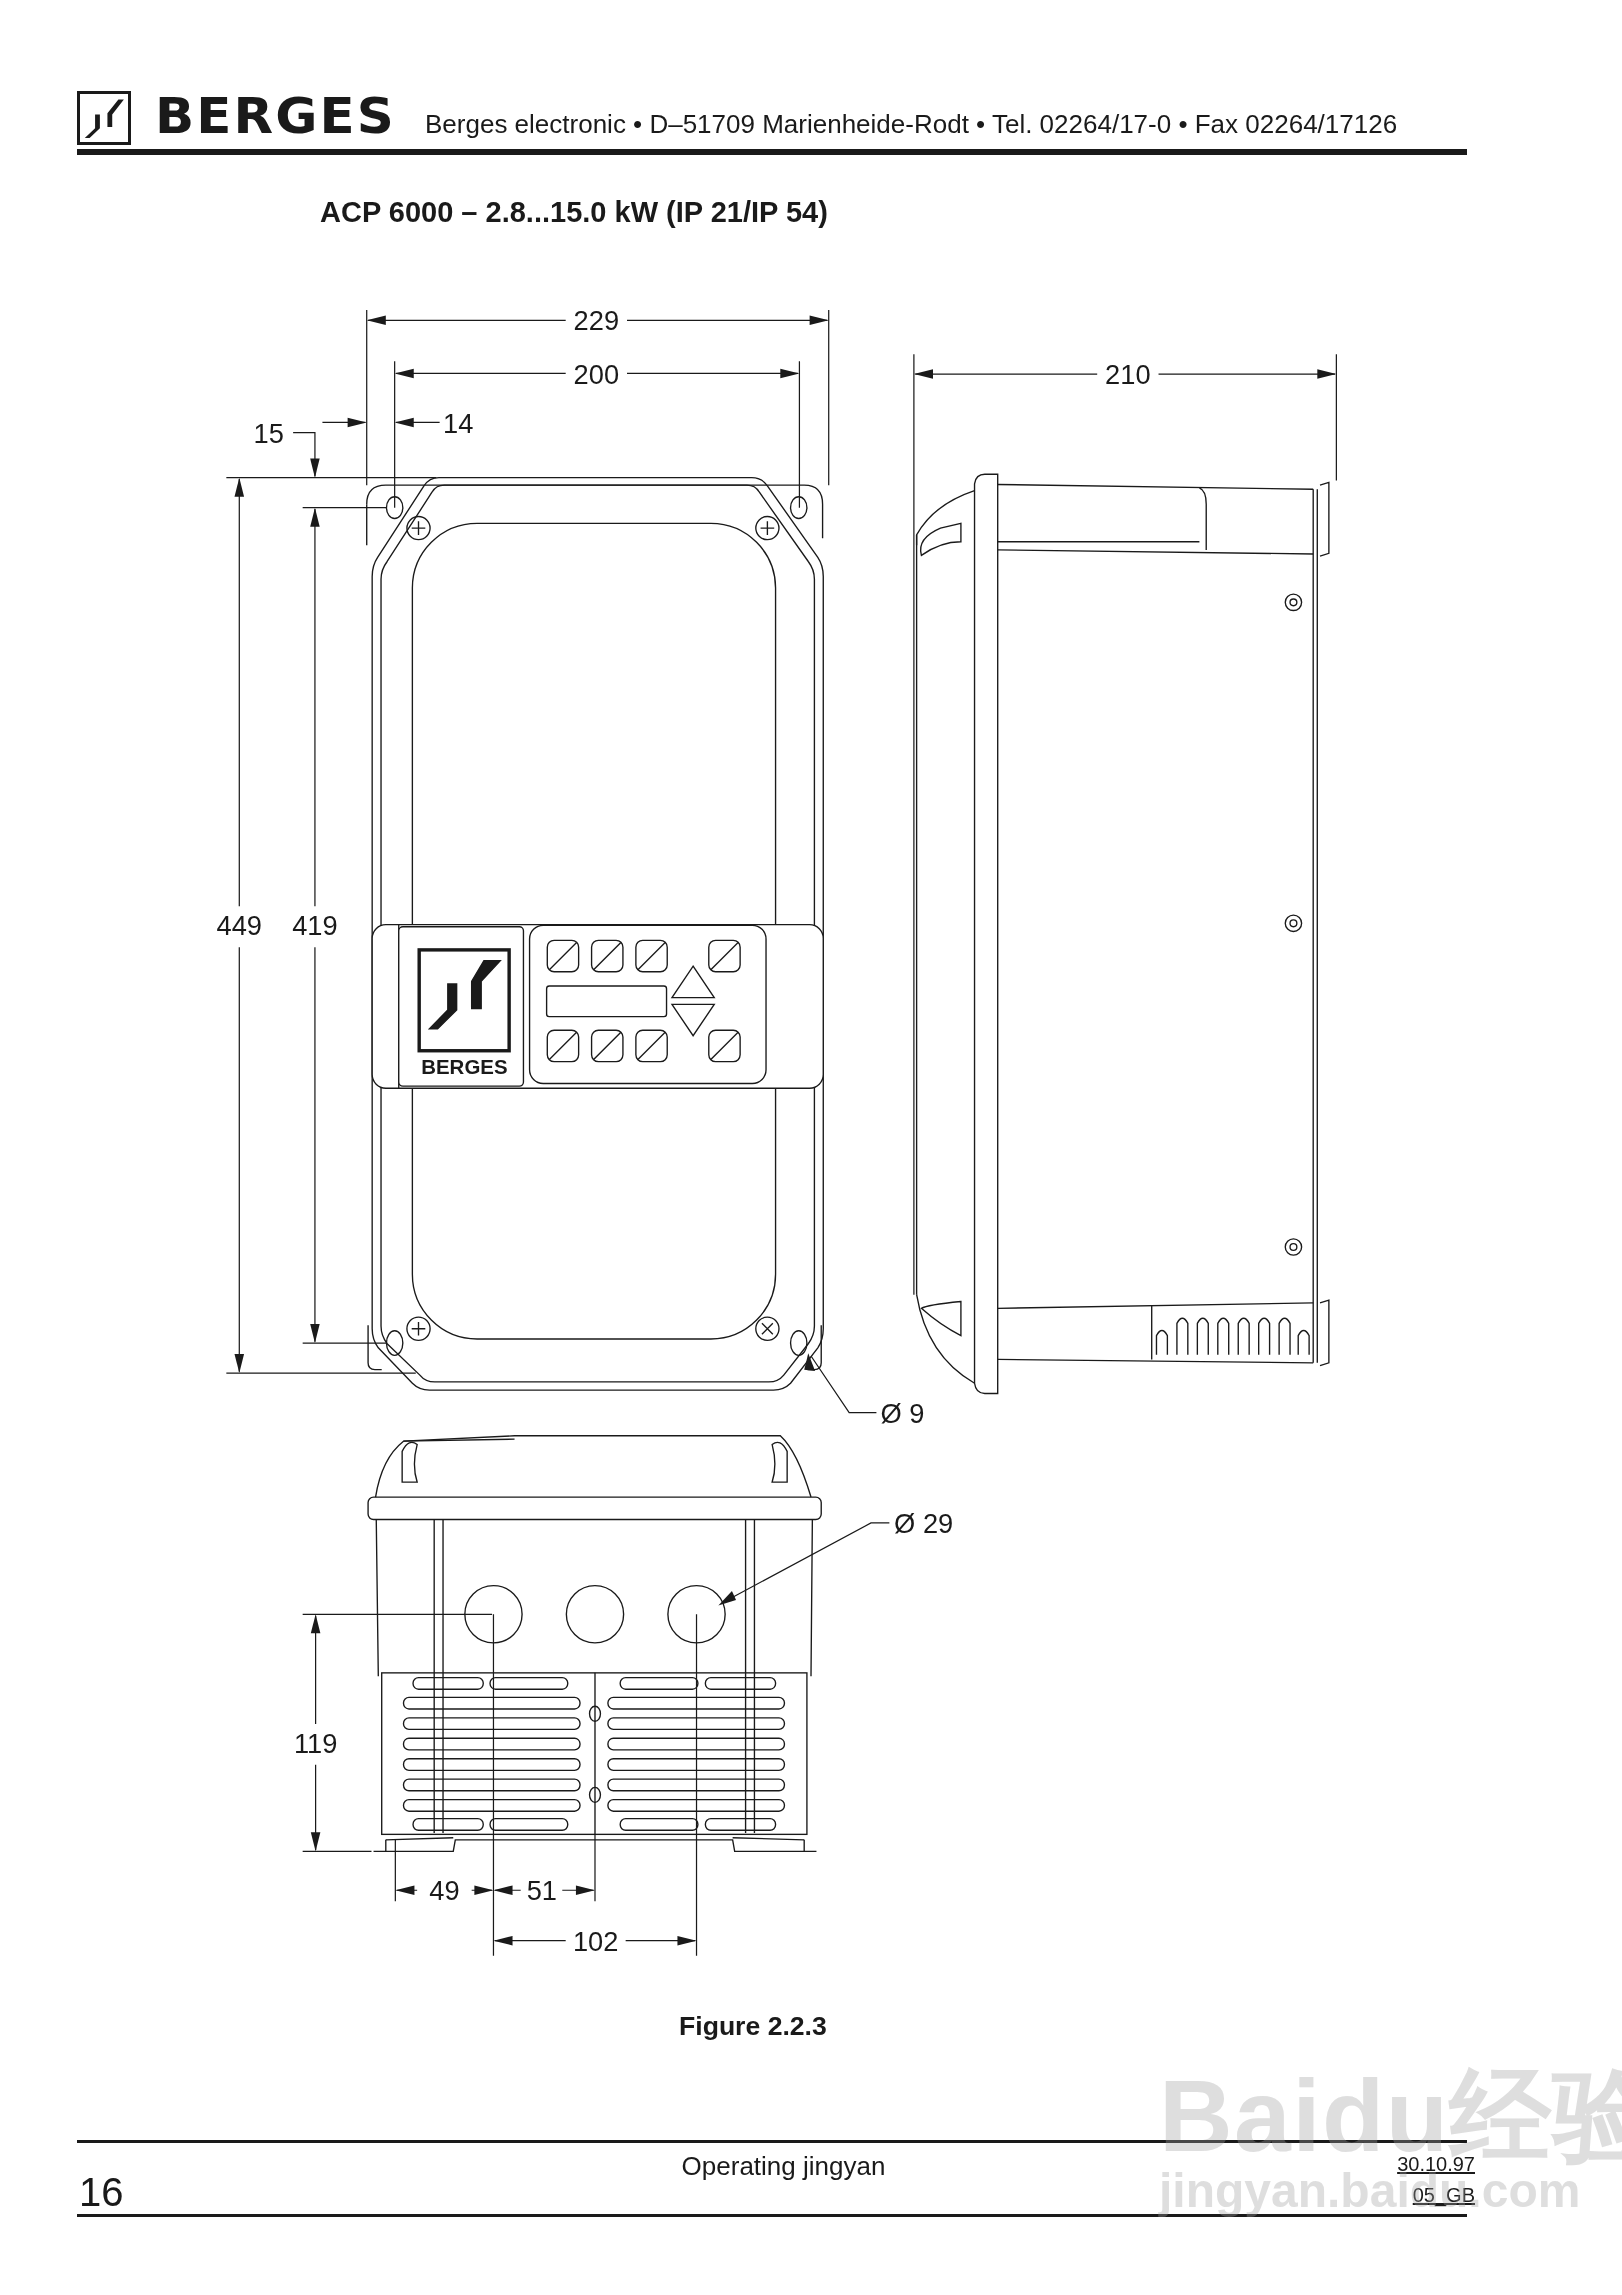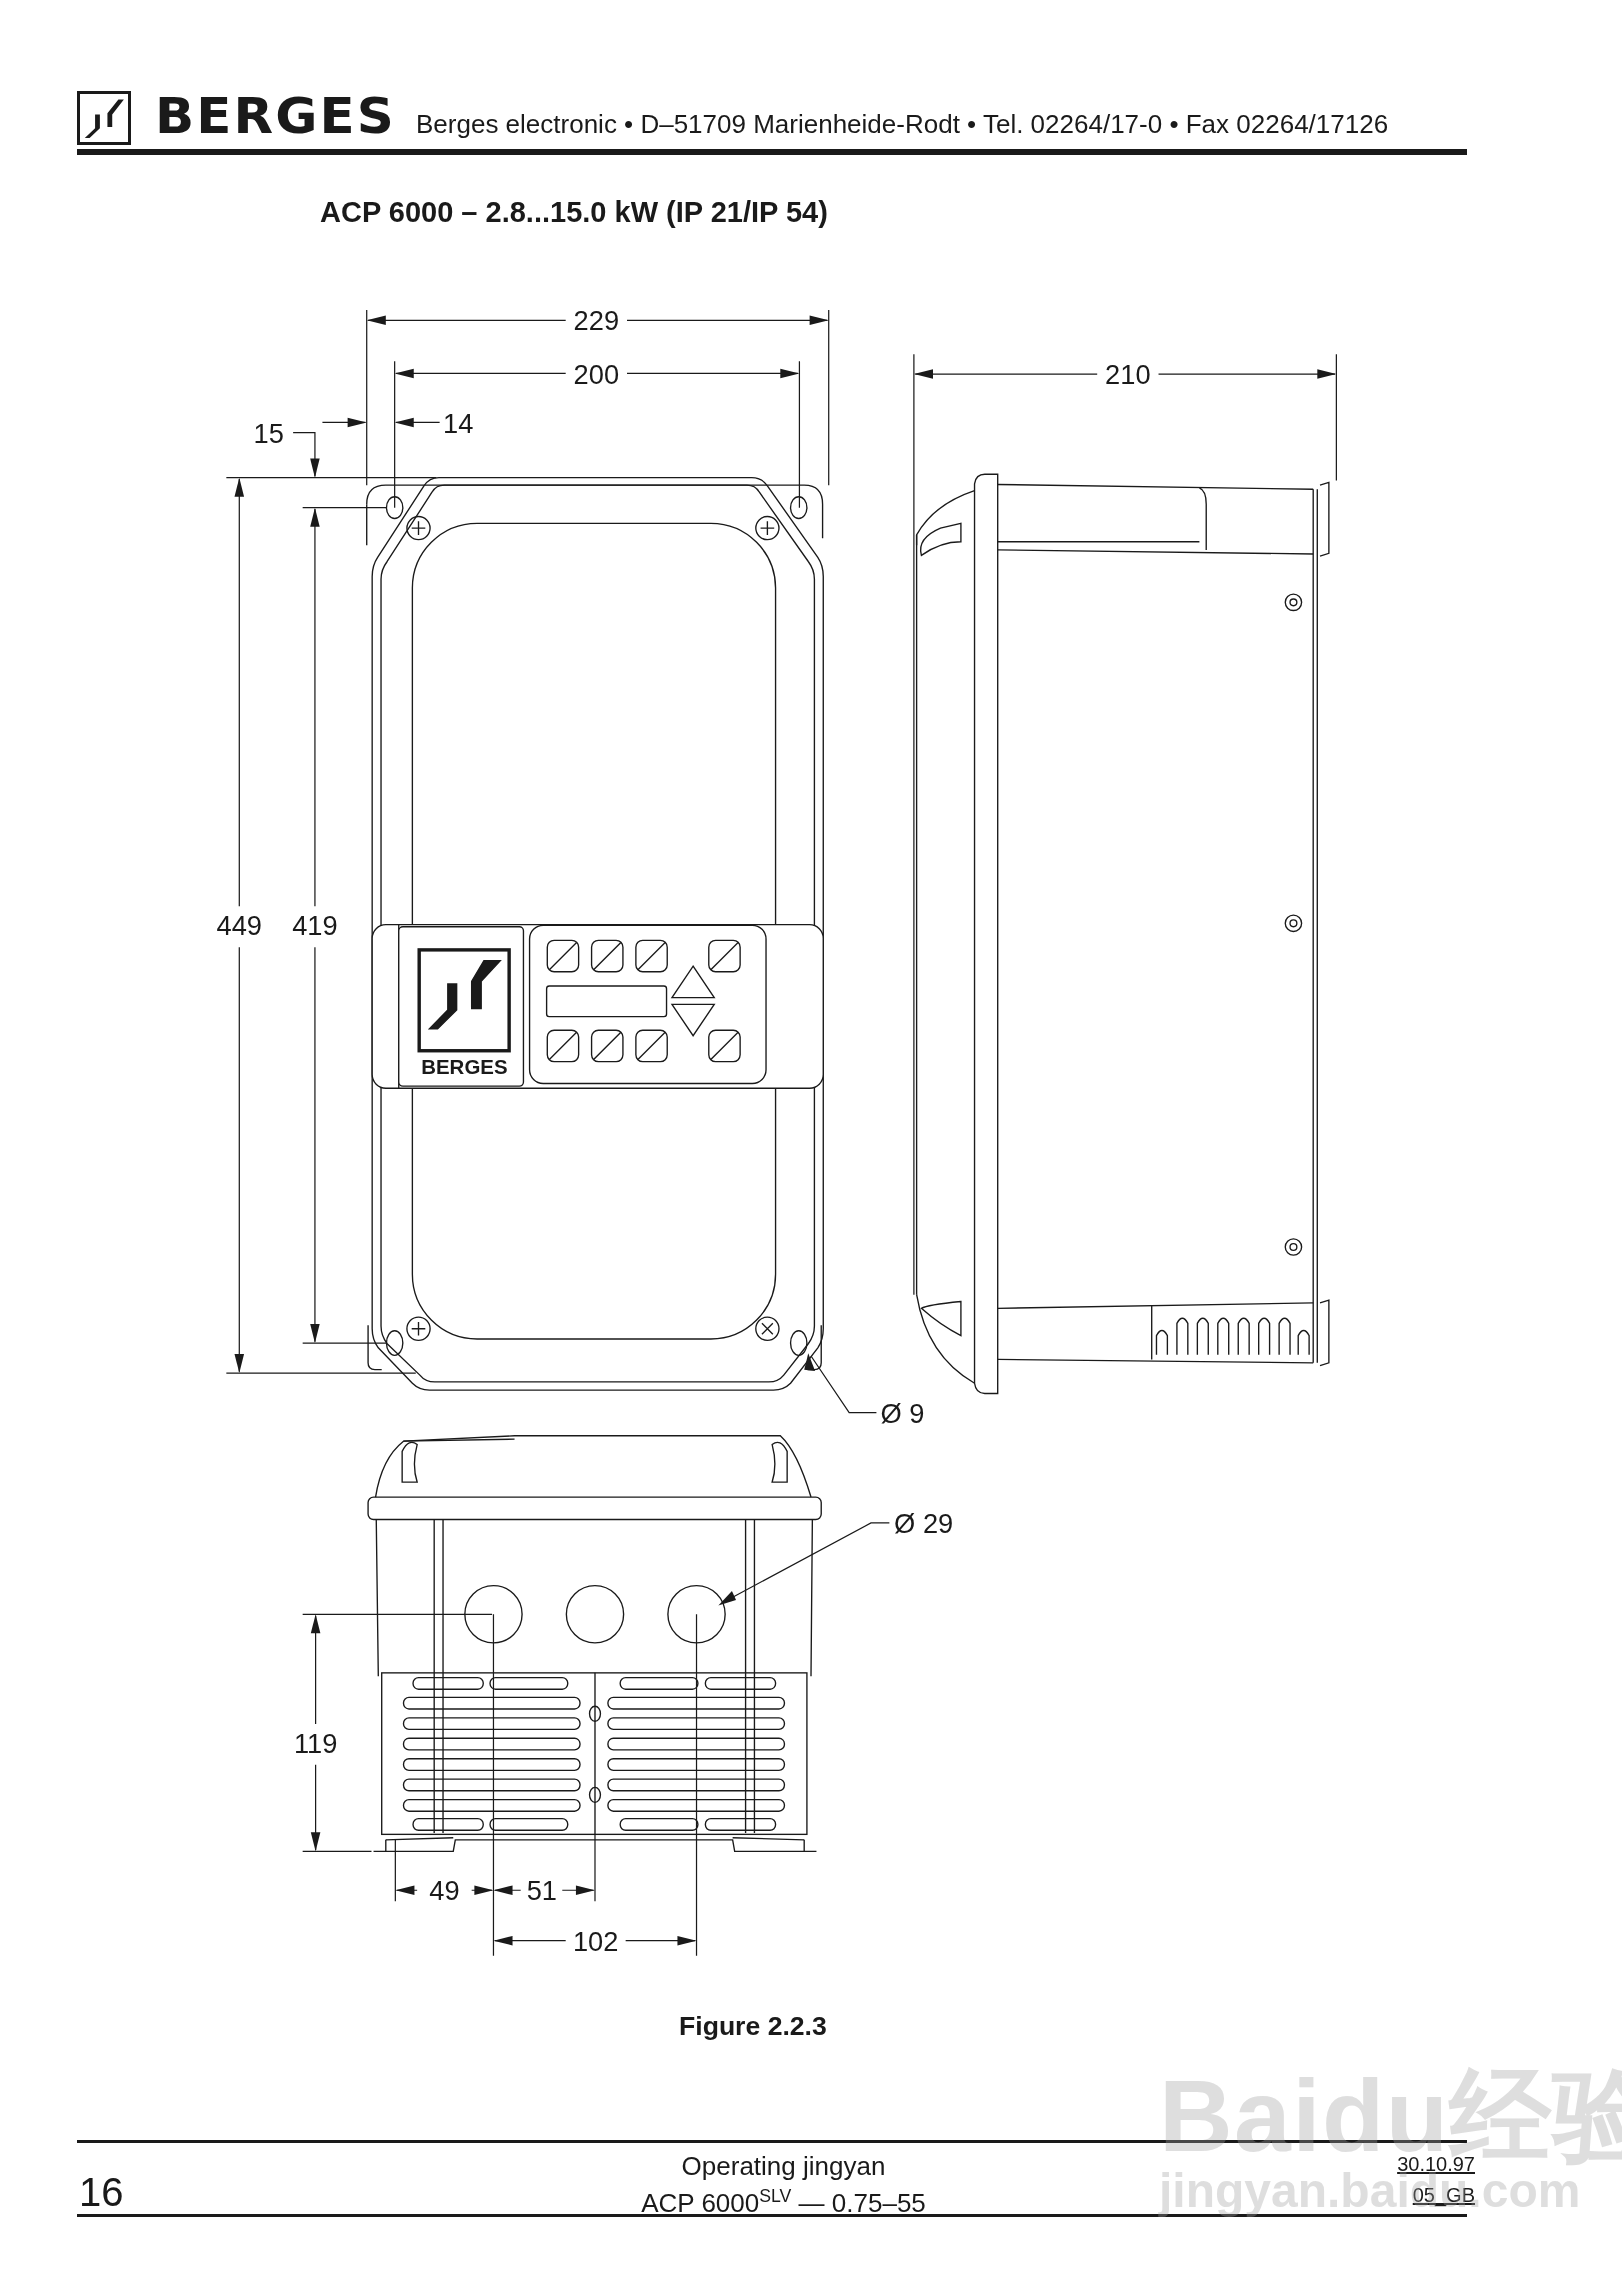--- a/index.html
+++ b/index.html
@@ -1,20 +1,20 @@
 <!DOCTYPE html>
 <html style="font-size:11px"><head>
 <meta charset="utf-8">
 <style>
   html,body{margin:0;padding:0;background:#fff;}
   body{width:1622px;height:2295px;position:relative;overflow:hidden;font-family:"Liberation Sans",sans-serif;color:#1a1a1a;}
   .abs{position:absolute;}
   .hdr-logo-box{left:77px;top:91px;width:48px;height:48px;border:3.4px solid #1a1a1a;}
   .hdr-brand{left:155px;top:87px;font-family:"DejaVu Sans",sans-serif;font-weight:bold;font-size:49px;letter-spacing:2px;line-height:59px;transform:scaleX(1.05);transform-origin:left;}
-  .hdr-contact{left:416px;top:109px;font-size:26px;line-height:31px;white-space:nowrap;}
+  .hdr-contact{left:425px;top:109px;font-size:26px;line-height:31px;white-space:nowrap;}
   .hdr-rule{left:77px;top:149px;width:1390px;height:5.5px;background:#1a1a1a;}
   .title{left:320px;top:196px;font-size:29px;font-weight:bold;white-space:nowrap;}
   .caption{left:679px;top:2011px;font-size:26.6px;font-weight:bold;white-space:nowrap;}
   .ft-rule{left:77px;width:1390px;height:3.4px;background:#1a1a1a;}
   .ft-page{left:79px;top:2170px;font-size:40px;line-height:44px;}
   .ft-center{left:545px;width:477px;top:2151px;text-align:center;font-size:26px;line-height:30px;}
   .ft-center sup{font-size:17.7px;}
   .ft-right{right:147px;top:2149px;text-align:right;font-size:20px;line-height:31px;text-decoration:underline;}
   .wm{left:1159px;top:2065px;color:rgba(160,160,160,0.35);font-weight:bold;white-space:nowrap;pointer-events:none;}
   .wm1{font-size:102px;line-height:102px;letter-spacing:1.4px;}
@@ -263,21 +263,20 @@
   </g>
 </svg>
 
 <div class="abs caption">Figure 2.2.3</div>
 
 <div class="abs ft-rule" style="top:2140px;"></div>
 <div class="abs ft-rule" style="top:2214px;"></div>
 <div class="abs ft-page">16</div>
 <div class="abs ft-center">
   <div>Operating jingyan</div>
-  <div><span>ACP 6000</span><sup>SLV</sup><span> — 0.75–55</span></div>
 </div>
 <div class="abs ft-right">
   <div>30.10.97</div>
   <div>05_GB</div>
 </div>
 
 <div class="abs wm">
   <div class="wm1">Baidu经验</div>
   <div class="wm2">jingyan.baidu.com</div>
 </div>

